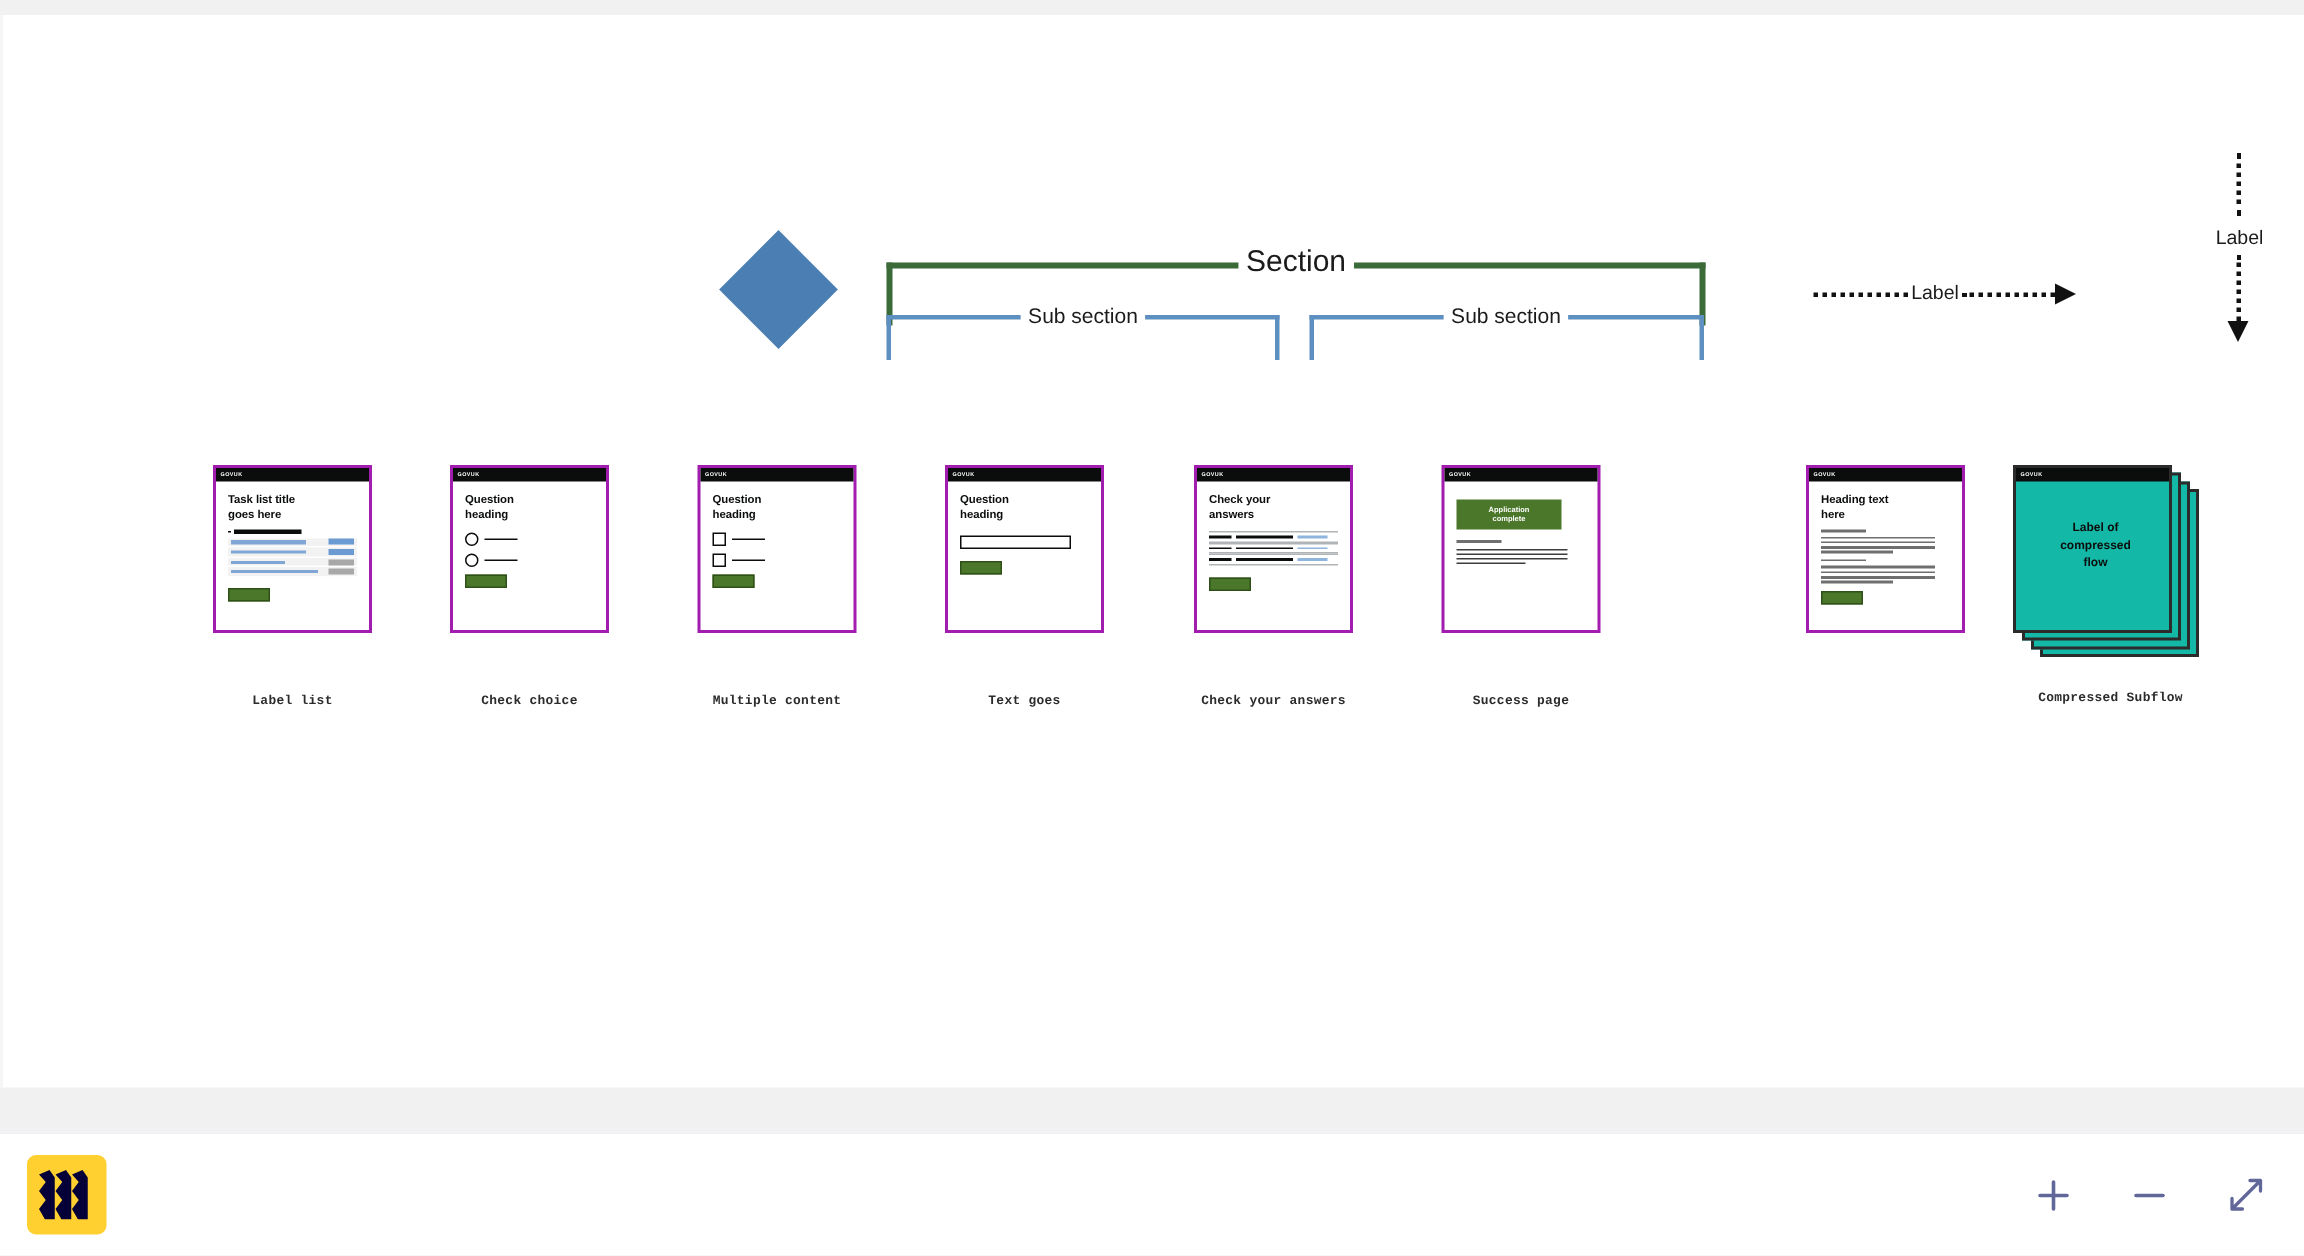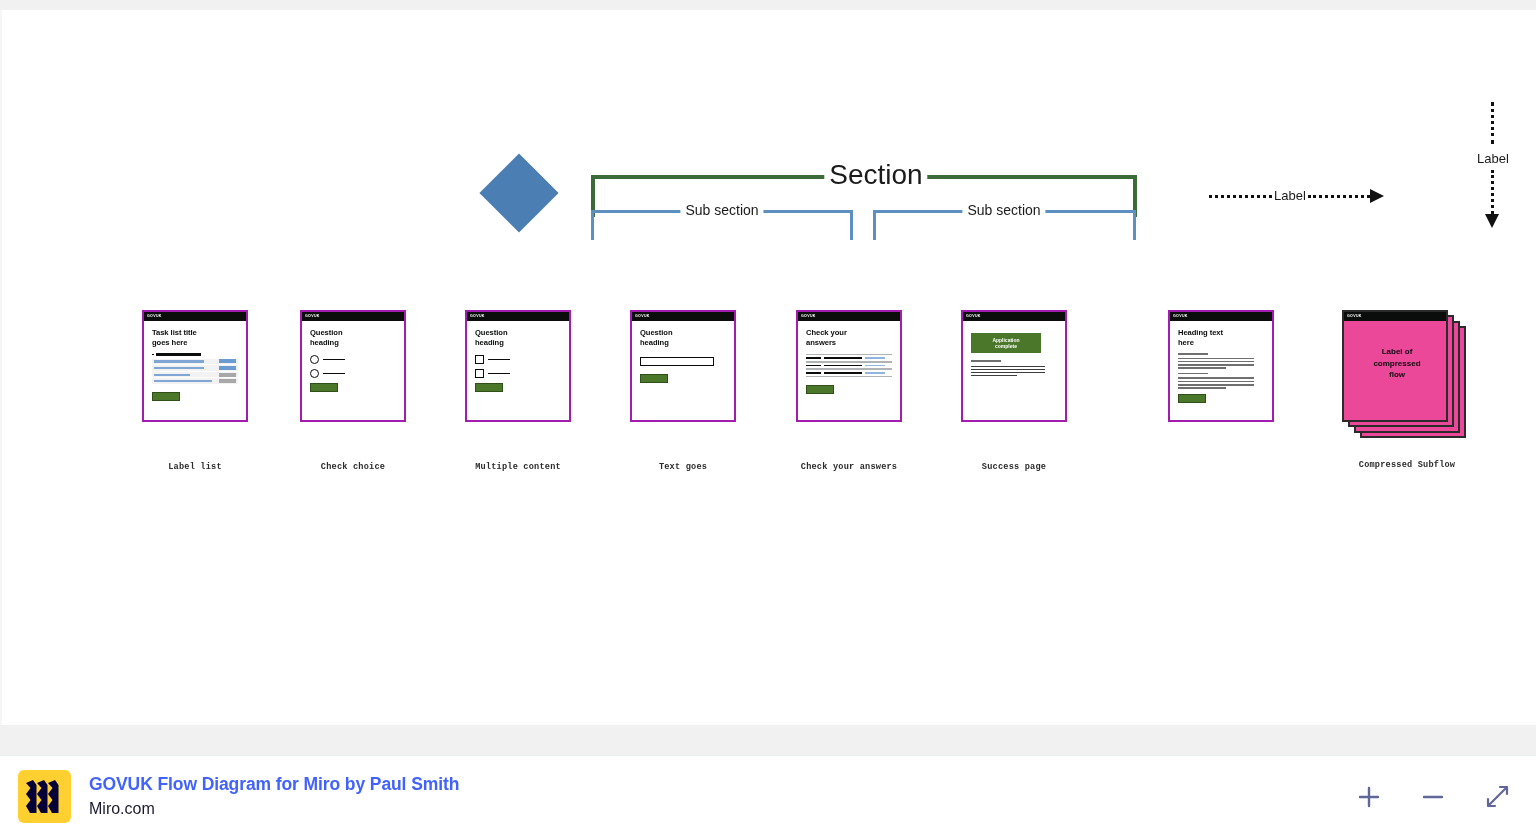--- a/index.html
+++ b/index.html
@@ -50,21 +50,21 @@
     padding: 0 5px;
     white-space: nowrap;
     transform: translate(-50%, -50%);
   }
 
   #bracket-section { left: 591px; top: 165px; width: 546px; }
   #bracket-section .bar  { width: 546px; border-top-width: 4px; border-top-color: #3a6b39; }
   #bracket-section .leg  { height: 42px; border-left-width: 4px; border-left-color: #3a6b39; }
   #bracket-section .leg.l { left: 0; }
   #bracket-section .leg.r { left: 542px; }
-  #bracket-section .lbl  { left: 285px; top: 0; font-size: 28px; }
+  #bracket-section .lbl  { left: 273px; top: 0; font-size: 20px; }
 
   #bracket-sub-1 { left: 591px; top: 200px; width: 262px; }
   #bracket-sub-1 .bar  { width: 262px; border-top-width: 3px; border-top-color: #5d8fc0; }
   #bracket-sub-1 .leg  { height: 30px; border-left-width: 3px; border-left-color: #5d8fc0; }
   #bracket-sub-1 .leg.l { left: 0; }
   #bracket-sub-1 .leg.r { left: 259px; }
   #bracket-sub-1 .lbl  { left: 131px; top: 0; font-size: 14px; }
 
   #bracket-sub-2 { left: 873px; top: 200px; width: 263px; }
   #bracket-sub-2 .bar  { width: 263px; border-top-width: 3px; border-top-color: #5d8fc0; }
@@ -215,21 +215,21 @@
 
   
   .gc-lines { margin-top: 5px; }
   .gc-lines .ln { background: #6f6f6f; height: 1.5px; margin-bottom: 1.8px; }
 
   
   .stack { position: relative; width: 130px; height: 128px; }
   .stack .sheet {
     position: absolute;
     width: 106px; height: 112px;
-    background: #ec4899; border: 2px solid #2b2b2b;
+    background: #14b8a6; border: 2px solid #2b2b2b;
   }
   .stack .sheet.s4 { left: 18px; top: 16px; }
   .stack .sheet.s3 { left: 12px; top: 11px; }
   .stack .sheet.s2 { left: 6px;  top: 5px;  }
   .stack .sheet.s1 { left: 0;    top: 0;    }
   .stack .sheet .hdr { height: 9px; background: #0b0c0c; display:flex; align-items:center; padding-left:3px;}
   .stack .sheet .hdr .brand { color:#fff; font-size:3.6px; font-weight:bold; letter-spacing:.3px; line-height:1;}
   .stack-label {
     position: absolute; left: 0; top: 34px; width: 106px;
     text-align: center;
@@ -471,21 +471,21 @@
                 <div class="v"></div>
                 <div class="a"></div>
               </div>
             </div>
             <div class="green-btn" style="margin-top:8px"></div>
           </div>
         </div>
         <div class="node-caption">Check your answers</div>
       </div>
 
-      <div class="node" style="left:1168px">
+      <div class="node" style="left:1204px">
         <div class="card">
           <div class="card-header">
             <span class="brand">GOVUK</span>
           </div>
           <div class="card-body">
             <div class="card-title" style="white-space:pre-line">Heading text
 here</div>
             <div class="gc-lines">
               <div class="ln" style="width:30px"></div>
               <div class="ln" style="width:76px;margin-top:3px"></div>
@@ -526,24 +526,20 @@
 
   <div id="bottom-bar">
     <div id="bottom-left">
       <div id="miro-logo">
         <svg width="37" height="33" viewBox="0 0 37 33">
           <path d="M7 0 L0 3 L4.5 8 L0 14 L4.5 20 L0 26 L4 33 L10.5 33 L10.5 5 Z" fill="#050038"></path>
           <path d="M18 0 L11 3 L15.5 8 L11 14 L15.5 20 L11 26 L15 33 L21.5 33 L21.5 5 Z" fill="#050038"></path>
           <path d="M29 0 L22 3 L26.5 8 L22 14 L26.5 20 L22 26 L26 33 L32.5 33 L32.5 5 Z" fill="#050038"></path>
         </svg>
       </div>
-      <div id="bottom-text">
-        <div id="doc-title">GOVUK Flow Diagram for Miro by Paul Smith</div>
-        <div id="doc-source">Miro.com</div>
-      </div>
     </div>
     <div id="bottom-right">
       <div class="ctrl">
         <svg width="26" height="26" viewBox="0 0 26 26">
           <path d="M13 4 V22 M4 13 H22" stroke="#62679a" stroke-width="2.4" stroke-linecap="round" fill="none"></path>
         </svg>
       </div>
       <div class="ctrl">
         <svg width="26" height="26" viewBox="0 0 26 26">
           <path d="M4 13 H22" stroke="#62679a" stroke-width="2.4" stroke-linecap="round" fill="none"></path>

